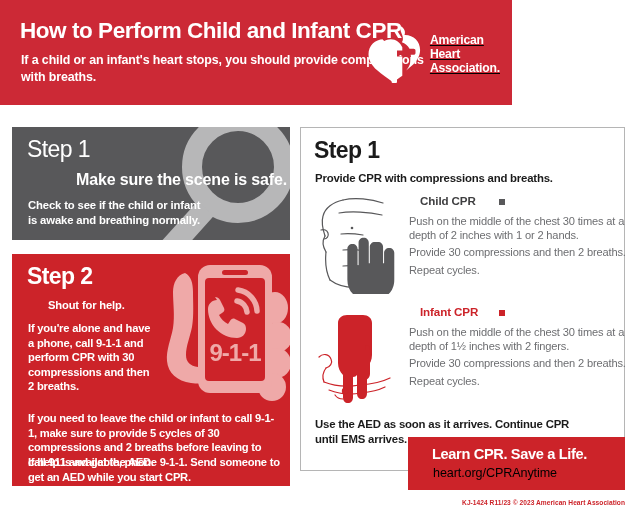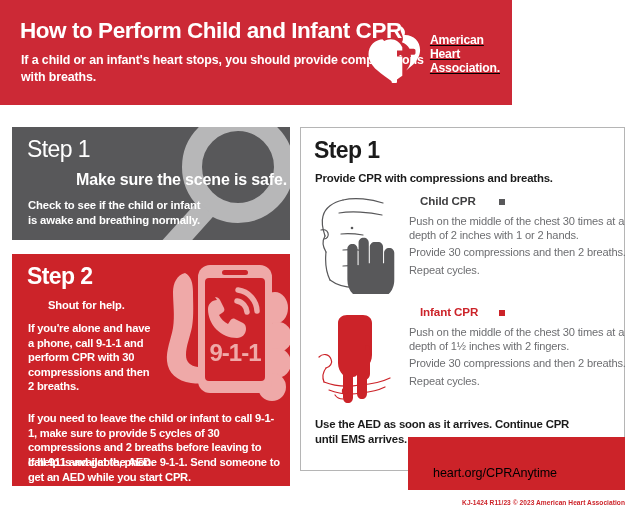--- a/index.html
+++ b/index.html
@@ -339,16 +339,17 @@
       <p>Push on the middle of the chest 30 times at a depth of 1½ inches with 2 fingers.</p>
       <p>Provide 30 compressions and then 2 breaths.</p>
       <p>Repeat cycles.</p>
     </div>
   </div>
 
   <div id="step3-aed">Use the AED as soon as it arrives. Continue CPR until EMS arrives.</div>
 </div>
 
 <div id="cta">
+  <div id="cta-title">Learn CPR. Save a Life.</div>
   <div id="cta-url">heart.org/CPRAnytime</div>
 </div>
 
 <div id="footer">KJ-1424  R11/23  © 2023 American Heart Association</div>
 
 </body></html>

